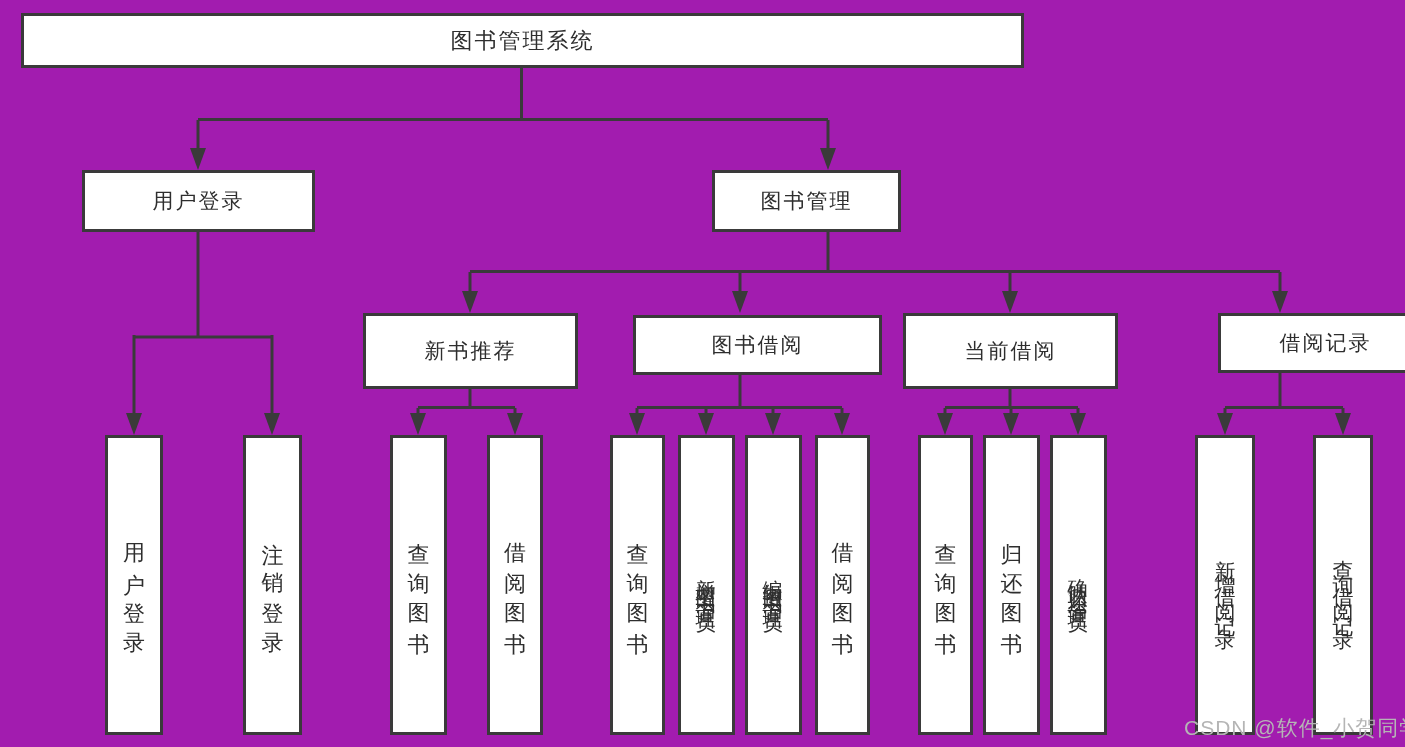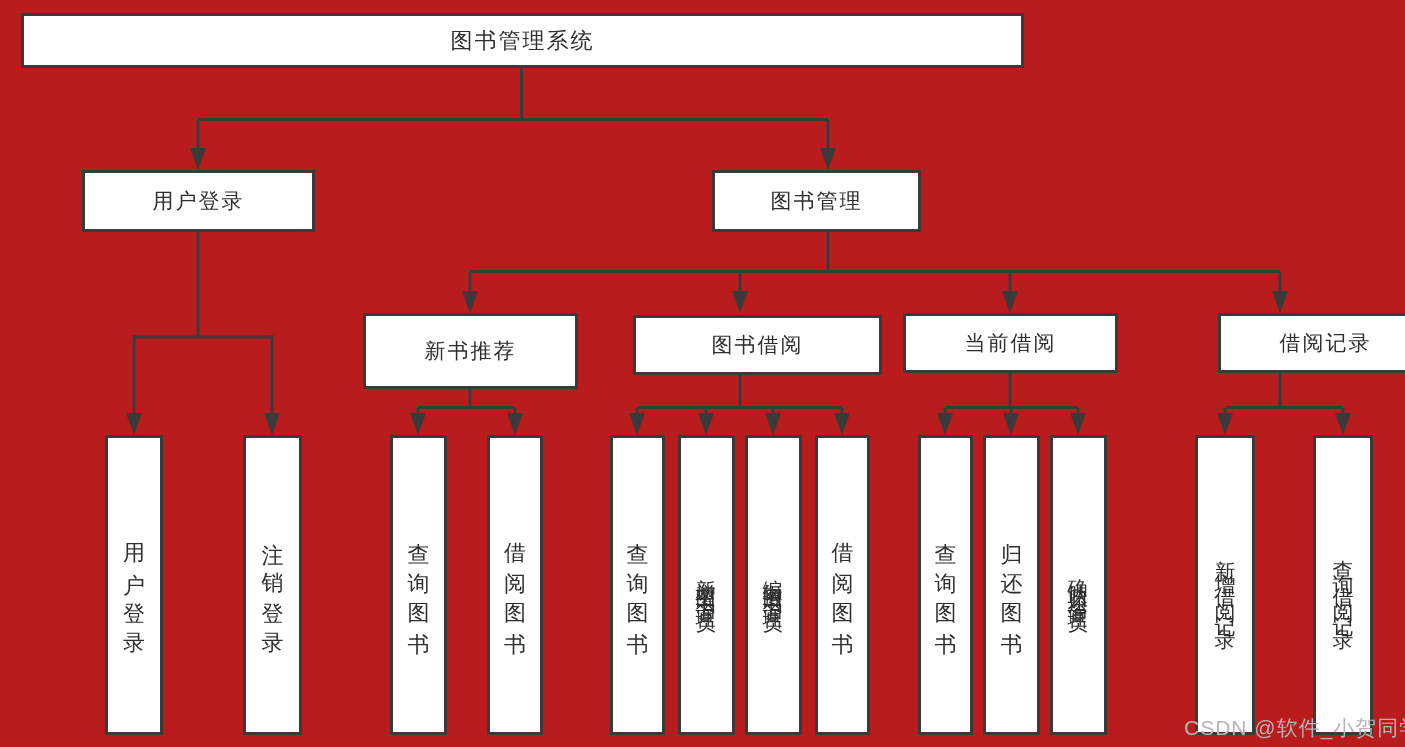--- a/index.html
+++ b/index.html
@@ -1,19 +1,19 @@
 <!DOCTYPE html>
 <html><head>
 <meta charset="utf-8">
 <style>
   html,body{margin:0;padding:0;background:#ffffff;}
   #canvas{
     position:relative;
     width:1405px;height:747px;
-    background:#b91c1c;
+    background:#a21caf;
     font-family:"Liberation Sans","DejaVu Sans",sans-serif;
     overflow:hidden;
     text-align:center;
   }
   #wires{position:absolute;left:0;top:0;z-index:0;}
   .box{
     position:absolute;
     box-sizing:border-box;
     border:3px solid #3a3a3a;
     background:#ffffff;
@@ -122,31 +122,31 @@
     </g>
   </svg>
 
   <div class="box h root" style="left:21px;top:13px;width:1003px;height:55px">
     <span>图书管理系统</span>
   </div>
 
   <div class="box h" style="left:82px;top:170px;width:233px;height:62px">
     <span>用户登录</span>
   </div>
-  <div class="box h" style="left:712px;top:170px;width:209px;height:62px">
+  <div class="box h" style="left:712px;top:170px;width:189px;height:62px">
     <span>图书管理</span>
   </div>
 
   <div class="box h" style="left:363px;top:313px;width:215px;height:76px">
     <span>新书推荐</span>
   </div>
   <div class="box h" style="left:633px;top:315px;width:249px;height:60px">
     <span>图书借阅</span>
   </div>
-  <div class="box h" style="left:903px;top:313px;width:215px;height:60px">
+  <div class="box h" style="left:903px;top:313px;width:215px;height:76px">
     <span>当前借阅</span>
   </div>
   <div class="box h" style="left:1218px;top:313px;width:215px;height:60px">
     <span>借阅记录</span>
   </div>
 
   <div class="box v" style="left:105px;top:435px;width:58px;height:300px">
     <span class="vtext len4">用户登录</span>
   </div>
   <div class="box v" style="left:243px;top:435px;width:59px;height:300px">

